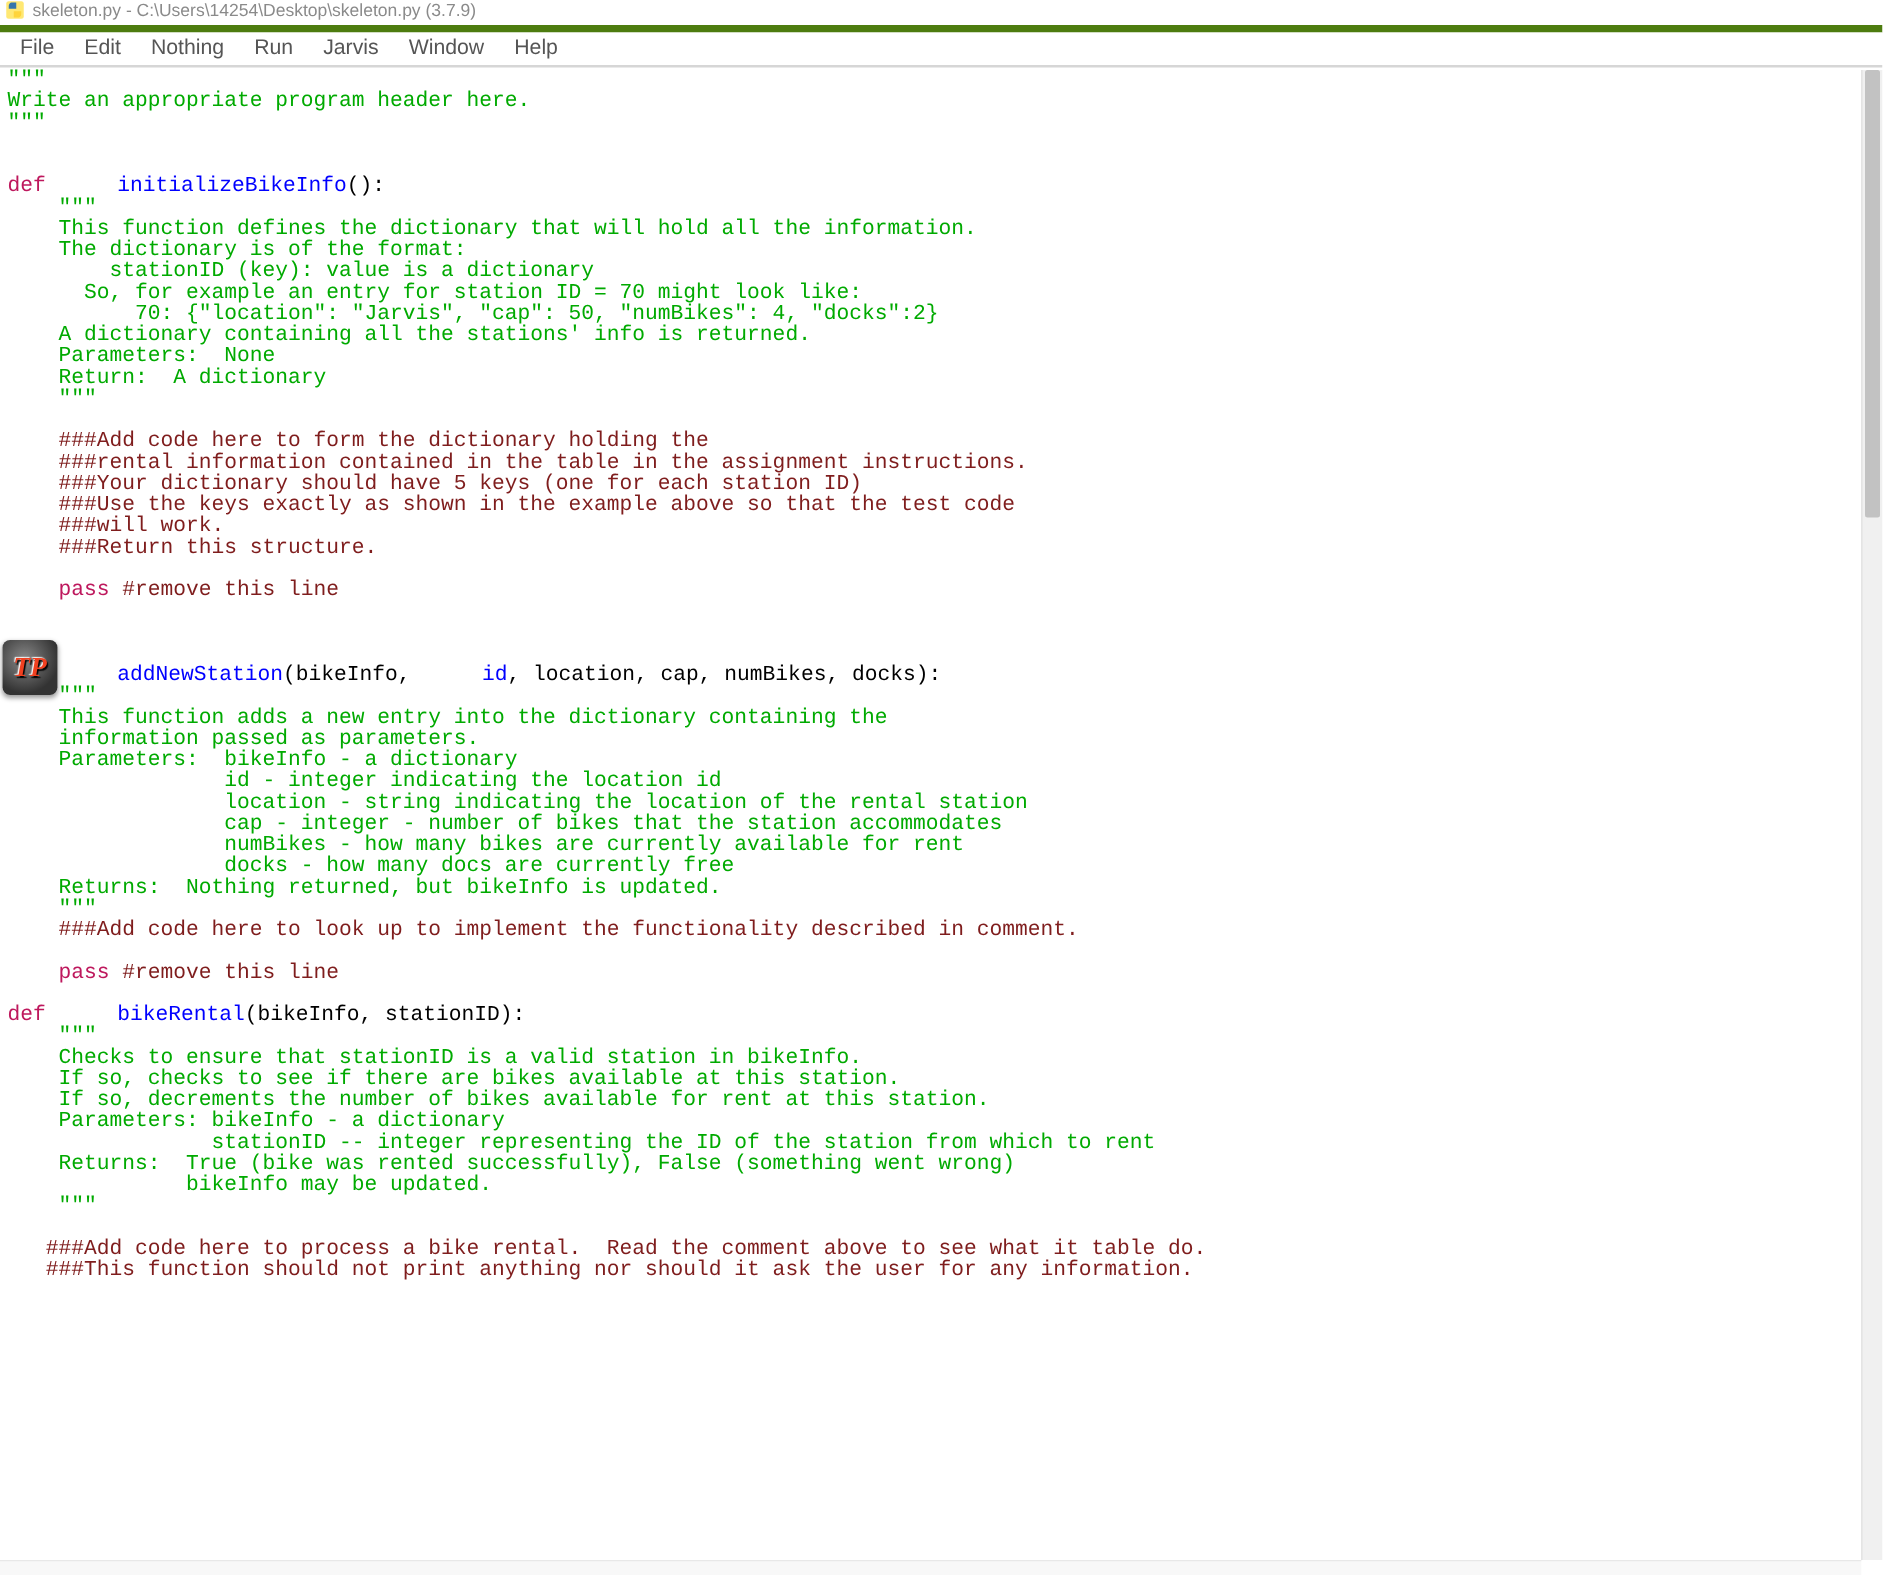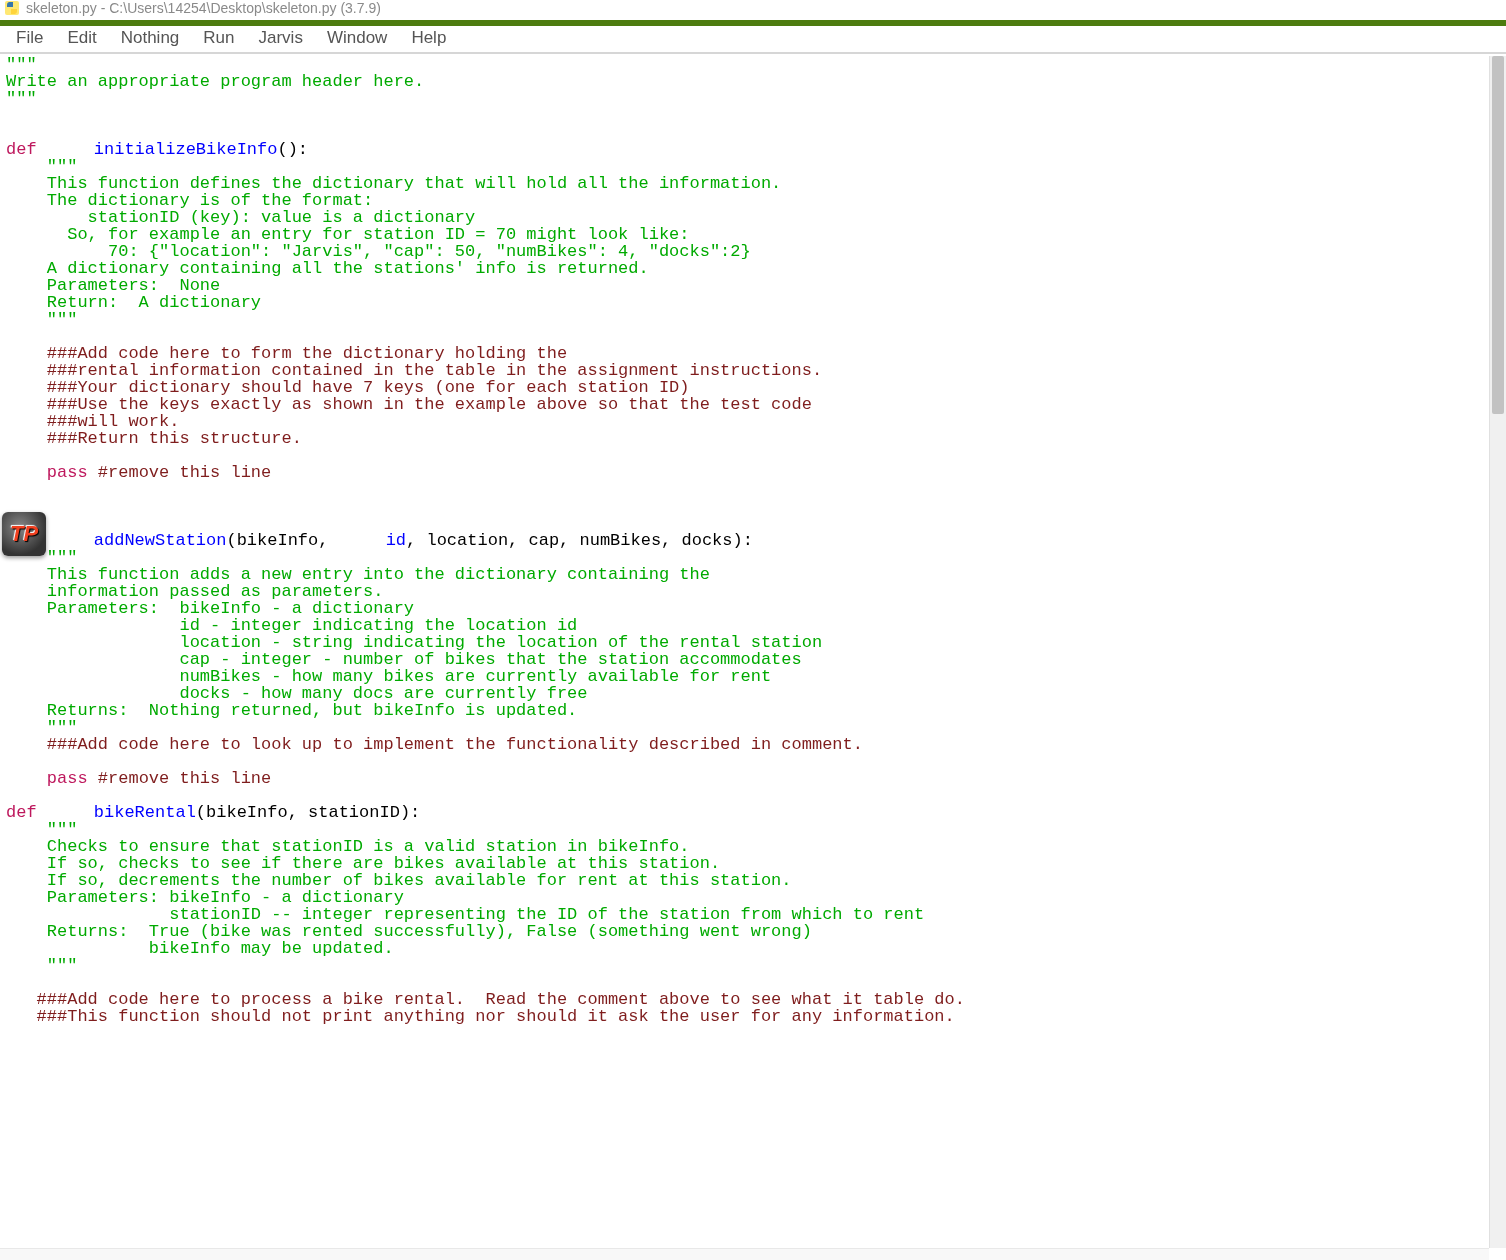--- a/index.html
+++ b/index.html
@@ -66,21 +66,21 @@
     width: 44px; height: 44px;
     border-radius: 6px;
     background: radial-gradient(circle at 40% 35%, #888, #333 70%);
     box-shadow: 0 2px 4px rgba(0,0,0,0.4);
     display: flex;
     align-items:center;
     justify-content:center;
     color:#f04020;
     font-weight:bold;
     font-style:italic;
-    font-family: Liberation Sans, sans-serif;
+    font-family: Liberation Serif, serif;
     font-size:22px;
     text-shadow: 1px 1px 1px #000, -1px -1px 1px #fff;
     z-index: 5;
   }
   .scrollbar-v {
     position:absolute;
     right:0; top:56px; bottom:12px;
     width:17px;
     background:#f0f0f0;
     border-left:1px solid #e0e0e0;
@@ -137,21 +137,21 @@
 <span class="str">        stationID (key): value is a dictionary</span>
 <span class="str">      So, for example an entry for station ID = 70 might look like:</span>
 <span class="str">          70: {"location": "Jarvis", "cap": 50, "numBikes": 4, "docks":2}</span>
 <span class="str">    A dictionary containing all the stations' info is returned.</span>
 <span class="str">    Parameters:  None</span>
 <span class="str">    Return:  A dictionary</span>
 <span class="str">    """</span>
 <span class="idp"></span>
 <span class="cmt">    ###Add code here to form the dictionary holding the</span>
 <span class="cmt">    ###rental information contained in the table in the assignment instructions.</span>
-<span class="cmt">    ###Your dictionary should have 7 keys (one for each station ID)</span>
+<span class="cmt">    ###Your dictionary should have 5 keys (one for each station ID)</span>
 <span class="cmt">    ###Use the keys exactly as shown in the example above so that the test code</span>
 <span class="cmt">    ###will work.</span>
 <span class="cmt">    ###Return this structure.</span>
 <span class="idp"></span>
 <span>    </span><span class="kw">pass</span><span> </span><span class="cmt">#remove this line</span>
 <span class="idp"></span>
 <span class="idp"></span>
 <span class="idp"></span>
 <span class="kw">def</span><span> </span><span class="fn">addNewStation</span><span>(bikeInfo, </span><span class="fn">id</span><span>, location, cap, numBikes, docks):</span>
 <span class="str">    """</span>

